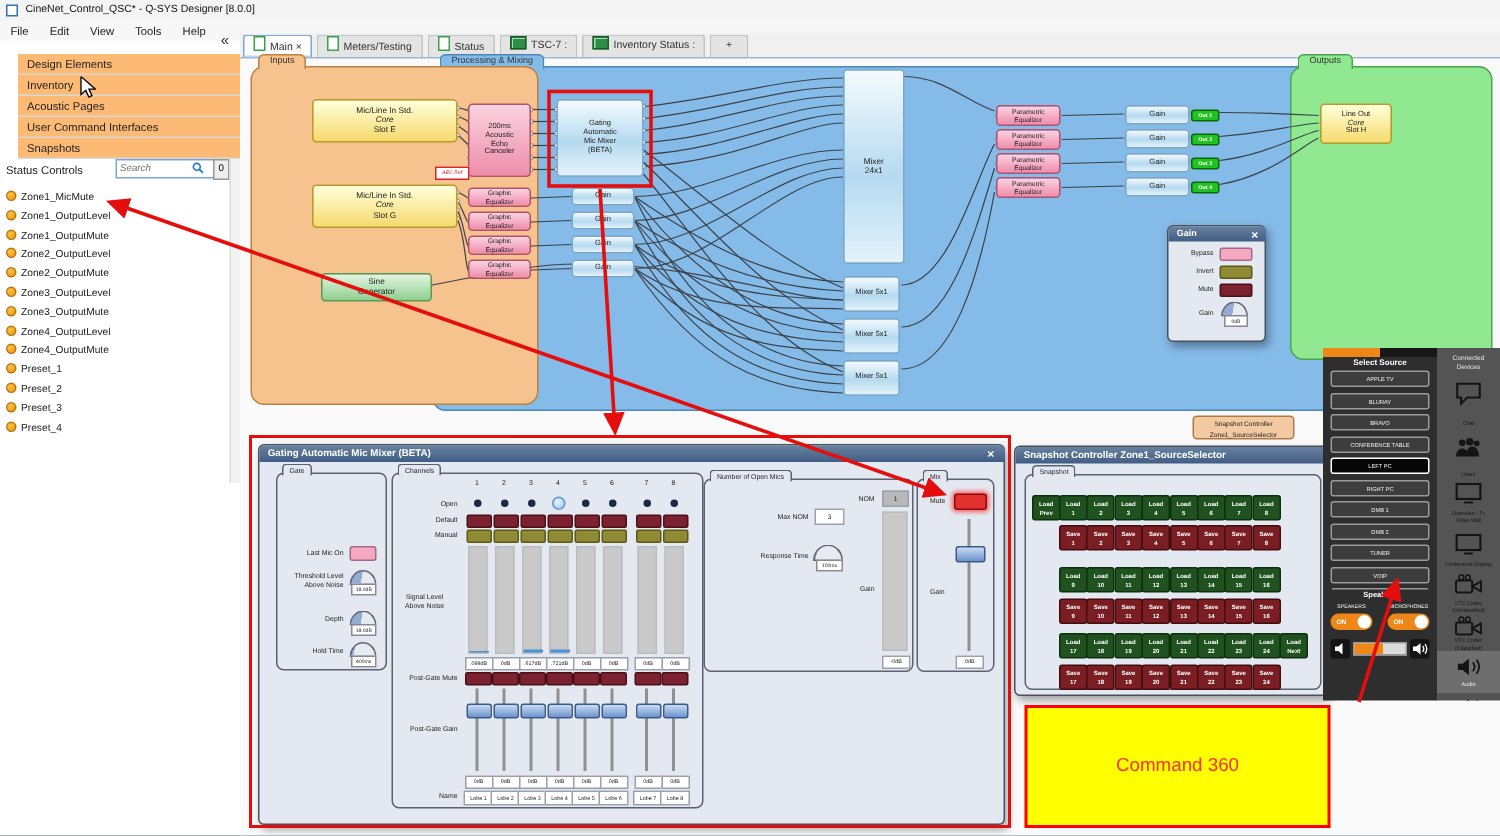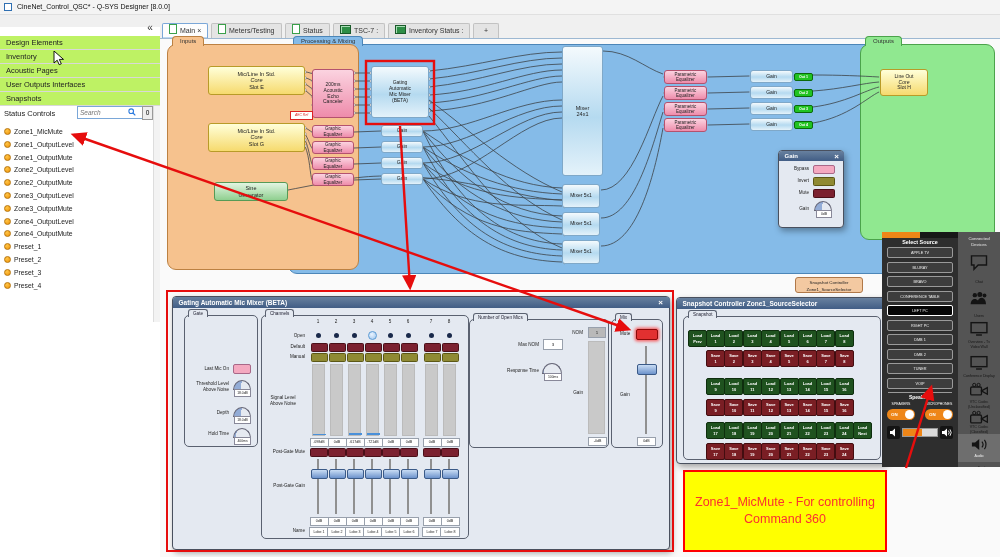--- a/index.html
+++ b/index.html
@@ -5,21 +5,21 @@
   html,body{margin:0;padding:0;background:#888;}
   #frame{position:relative;width:1000px;height:557px;background:#f0f0f0;overflow:hidden;
          font-family:"Liberation Sans",sans-serif;outline:1px solid #4a78b0;}
   .abs{position:absolute;}
   
   #titlebar{left:0;top:0;width:1000px;height:14px;background:#f4f4f4;border-bottom:1px solid #e0e0e0;font-size:7px;color:#111;}
   #menubar{left:0;top:14px;width:1000px;height:13px;background:#f7f7f7;font-size:7.5px;color:#222;}
   .menu-item{display:inline-block;padding:2px 7px;cursor:default;}
   
   #sidebar{left:0;top:27px;width:160px;height:530px;background:#fff;border-right:1px solid #b5b5b5;}
-  .sect{position:absolute;left:0;width:160px;height:14px;background:#bef264;border-bottom:1px solid #d8d8d8;
+  .sect{position:absolute;left:12px;width:160px;height:14px;background:#fdba74;border-bottom:1px solid #d8d8d8;
         font-size:7.5px;color:#222;line-height:14px;padding-left:6px;box-sizing:border-box;}
   .nc-item{position:absolute;left:4px;width:150px;height:13px;font-size:6.8px;color:#222;line-height:13px;}
   .nc-dot{display:inline-block;width:7px;height:7px;border-radius:50%;vertical-align:-1px;margin-right:3px;
           background:radial-gradient(circle at 35% 30%,#ffc548,#f09406);border:1px solid #b8750a;box-sizing:border-box;}
   
   #tabbar{left:160px;top:22px;width:840px;height:16px;background:#f0f0f0;}
   .tab{position:absolute;top:1px;height:15px;background:#e4e4e4;border:1px solid #c2c2c2;border-bottom:none;
        font-size:7px;color:#333;line-height:14px;padding:0 6px;white-space:nowrap;border-radius:2px 2px 0 0;}
   .tab.active{background:#fdfdfd;border-color:#7aa7d8;box-shadow:inset 0 -2px 0 #bcd8f2;}
   .tabicon{display:inline-block;width:6px;height:8px;background:#fff;border:1px solid #3aa04a;vertical-align:-1px;margin-right:3px;}
@@ -83,27 +83,28 @@
 </head>
 <body>
 
 <div id="frame">
 
   <div id="titlebar" class="abs">
     <span class="abs" style="left:4px;top:3px;width:8px;height:8px;border:1.5px solid #2f6fb2;background:#fff;box-sizing:border-box;"></span>
     <span class="abs" style="left:17px;top:3px;">CineNet_Control_QSC* - Q-SYS Designer [8.0.0]</span>
   </div>
 
+  <div id="menubar" class="abs"><span class="menu-item">File</span><span class="menu-item">Edit</span><span class="menu-item">View</span><span class="menu-item">Tools</span><span class="menu-item">Help</span></div>
 
   <div id="sidebar" class="abs">
     <div id="sections">
         <div class="sect" style="position: absolute; top: 9px;">Design Elements</div>
         <div class="sect" style="position: absolute; top: 23px;">Inventory</div>
         <div class="sect" style="position: absolute; top: 37px;">Acoustic Pages</div>
-        <div class="sect" style="position: absolute; top: 51px;">User Outputs Interfaces</div>
+        <div class="sect" style="position: absolute; top: 51px;">User Command Interfaces</div>
         <div class="sect" style="position: absolute; top: 65px;">Snapshots</div>
       </div>
     <div class="abs" style="left:4px;top:82px;width:72px;font-size:7.5px;color:#222;">Status Controls</div>
     <input class="abs" style="left: 77px; top: 79px; width: 60px; height: 11px; border: 1px solid rgb(122, 167, 216); font-size: 6.5px; padding: 0px 2px; font-style: italic; font-family: &quot;Liberation Sans&quot;, sans-serif;" placeholder="Search">
     <svg class="abs" style="left:128px;top:81px;" width="8" height="8" viewBox="0 0 8 8">
       <circle cx="3.2" cy="3.2" r="2.3" fill="none" stroke="#2a7ade" stroke-width="1.1"></circle>
       <line x1="5" y1="5" x2="7.3" y2="7.3" stroke="#2a7ade" stroke-width="1.2"></line>
     </svg>
     <div class="abs" style="left:142px;top:79px;width:9px;height:12px;border:1px solid #999;background:#eee;font-size:6.5px;text-align:center;line-height:12px;">0</div>
     <div class="abs" style="left:153px;top:79px;width:6px;height:216px;background:#f3f3f3;border-left:1px solid #ddd;"></div>
@@ -920,21 +921,20 @@
       </marker>
     </defs>
     <rect x="366" y="61" width="68" height="63" fill="none" stroke="#e60d0d" stroke-width="2.4"></rect>
     <rect x="167" y="291" width="506" height="260" fill="none" stroke="#e60d0d" stroke-width="2"></rect>
     <line x1="400" y1="126" x2="410" y2="287" stroke="#e60d0d" stroke-width="2.4" marker-end="url(#ah)"></line>
     <line x1="74" y1="135" x2="628" y2="329" stroke="#e60d0d" stroke-width="2.4" marker-start="url(#ahs)" marker-end="url(#ah)"></line>
     <line x1="906" y1="468" x2="931" y2="388" stroke="#e60d0d" stroke-width="2.4" marker-end="url(#ah)"></line>
   </svg>
 
   <div id="annobox" class="abs">
-    <div>Zone1_MicMute - For controlling</div>
     <div>Command 360</div>
   </div>
 
 <div class="outtag" style="left: 794px; top: 73px;">Out 1</div>
     <div class="outtag" style="left: 794px; top: 89px;">Out 2</div>
     <div class="outtag" style="left: 794px; top: 105px;">Out 3</div>
     <div class="outtag" style="left: 794px; top: 121px;">Out 4</div>
   </div>
 
 </body></html>

